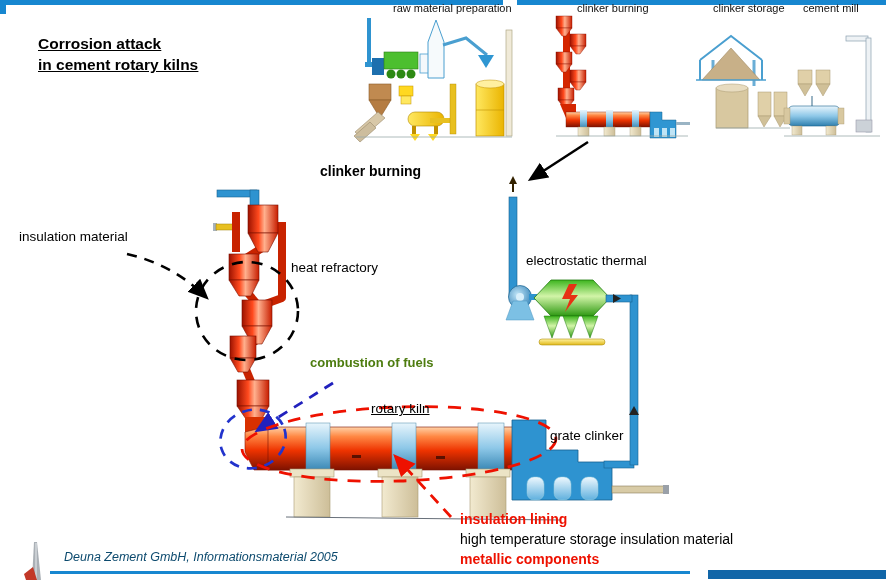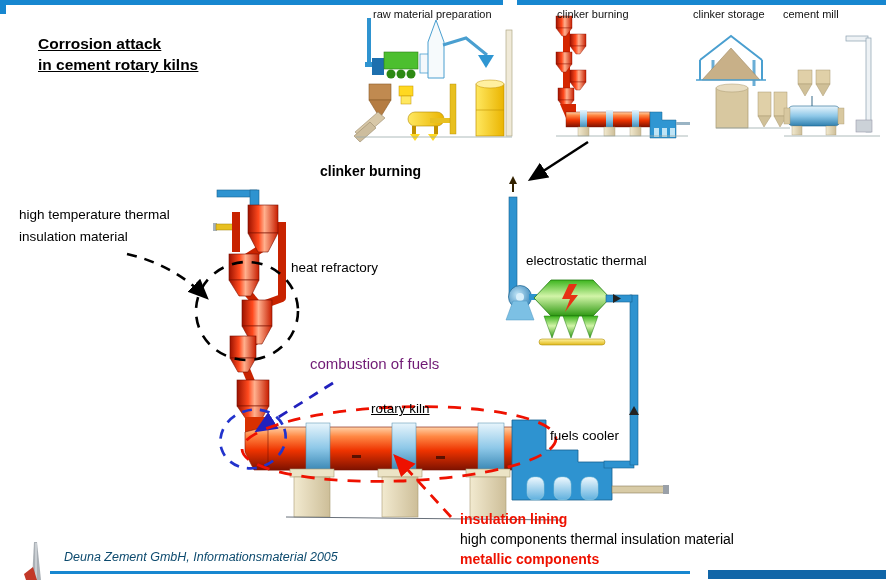--- a/index.html
+++ b/index.html
@@ -7,25 +7,25 @@
          font-family:"Liberation Sans",sans-serif;color:#000;}
   .bar{position:absolute;}
   .top-a{left:0;top:0;width:503px;height:5px;background:#1787d0;}
   .top-b{left:517px;top:0;width:369px;height:5px;background:#1787d0;}
   .left-strip{left:0;top:0;width:6px;height:14px;background:#1787d0;}
   .bottom-line{left:50px;top:571px;width:640px;height:3px;background:#1787d0;}
   .bottom-bar{left:708px;top:570px;width:178px;height:9px;background:#1166a8;}
   .lbl{position:absolute;white-space:nowrap;}
   .title{left:38px;top:33px;font-size:15.5px;font-weight:bold;line-height:21px;text-decoration:underline;}
   .title span{text-decoration:underline;}
-  .ov{top:8px;font-size:11px;color:#111;}
+  .ov{top:2px;font-size:11px;color:#111;margin-left:20px;}
   .heading{left:320px;top:163px;font-size:14px;font-weight:bold;}
   .ins{left:19px;top:204px;font-size:13.5px;line-height:21.5px;}
   .plain13{font-size:13.5px;}
-  .combustion{left:310px;top:355px;font-size:15px;font-weight:normal;color:#701a75;}
+  .combustion{left:310px;top:355px;font-size:13px;font-weight:bold;color:#4d7c0f;}
   .kilnlbl{left:371px;top:401px;font-size:13.5px;text-decoration:underline;}
   .callout-red{font-size:14px;font-weight:bold;color:#ee1100;}
   .callout-black{font-size:14px;color:#000;}
   .attribution{left:64px;top:550px;font-size:12.5px;font-style:italic;color:#0c4a6e;}
   svg{position:absolute;left:0;top:0;}
 </style>
 </head>
 <body>
 
 <div class="slide">
@@ -279,28 +279,28 @@
   </div>
 
   <div class="lbl ov" style="left:373px;">raw material preparation</div>
   <div class="lbl ov" style="left:557px;">clinker burning</div>
   <div class="lbl ov" style="left:693px;">clinker storage</div>
   <div class="lbl ov" style="left:783px;text-align:center;">cement mill</div>
 
   <div class="lbl heading">clinker burning</div>
 
   <div class="lbl ins">
-    <span>high temperature thermal</span><br>
+    <br>
     <span>insulation material</span>
   </div>
 
   <div class="lbl plain13" style="left:291px;top:260px;">heat refractory</div>
   <div class="lbl plain13" style="left:526px;top:253px;">electrostatic thermal</div>
   <div class="lbl combustion">combustion of  fuels</div>
   <div class="lbl kilnlbl">rotary kiln</div>
-  <div class="lbl plain13" style="left:550px;top:428px;">fuels cooler</div>
+  <div class="lbl plain13" style="left:550px;top:428px;">grate clinker</div>
 
   <div class="lbl callout-red" style="left:460px;top:511px;">insulation lining</div>
-  <div class="lbl callout-black" style="left:460px;top:531px;">high components thermal insulation material</div>
+  <div class="lbl callout-black" style="left:460px;top:531px;">high temperature storage insulation material</div>
   <div class="lbl callout-red" style="left:460px;top:551px;">metallic components</div>
 
   <div class="lbl attribution">Deuna Zement GmbH, Informationsmaterial 2005</div>
 </div>
 
 </body></html>

